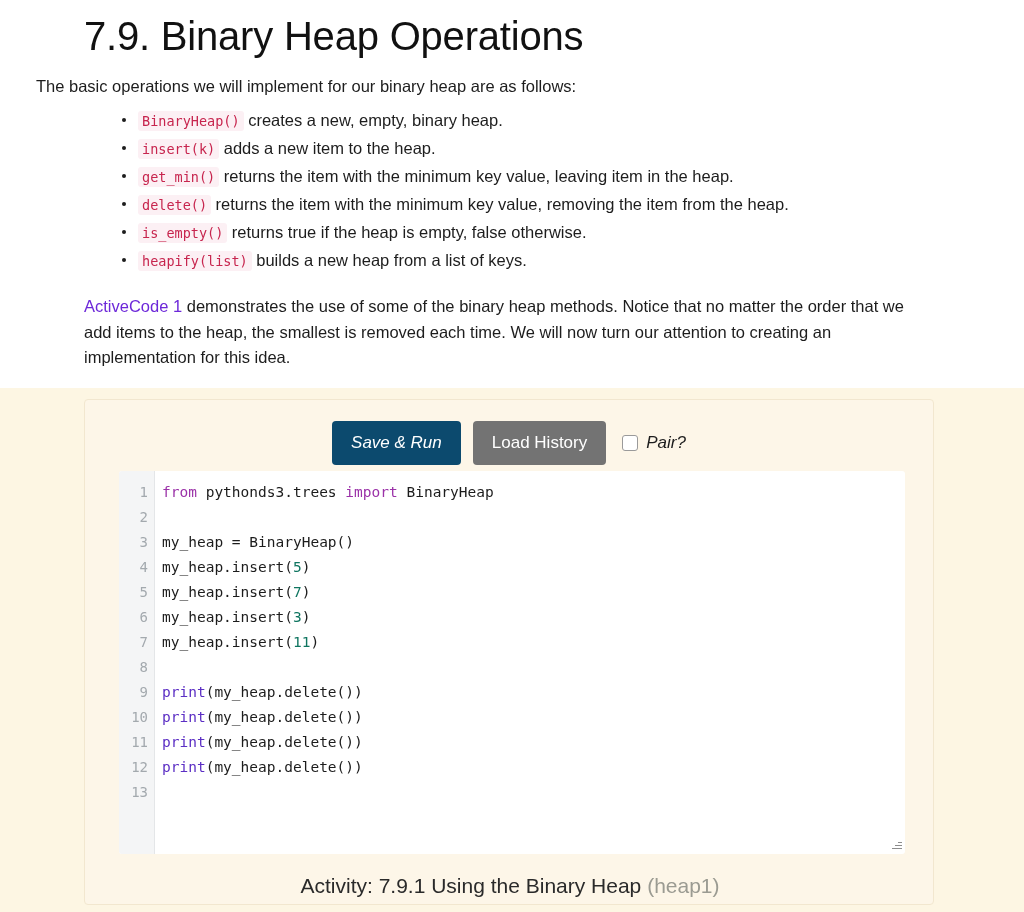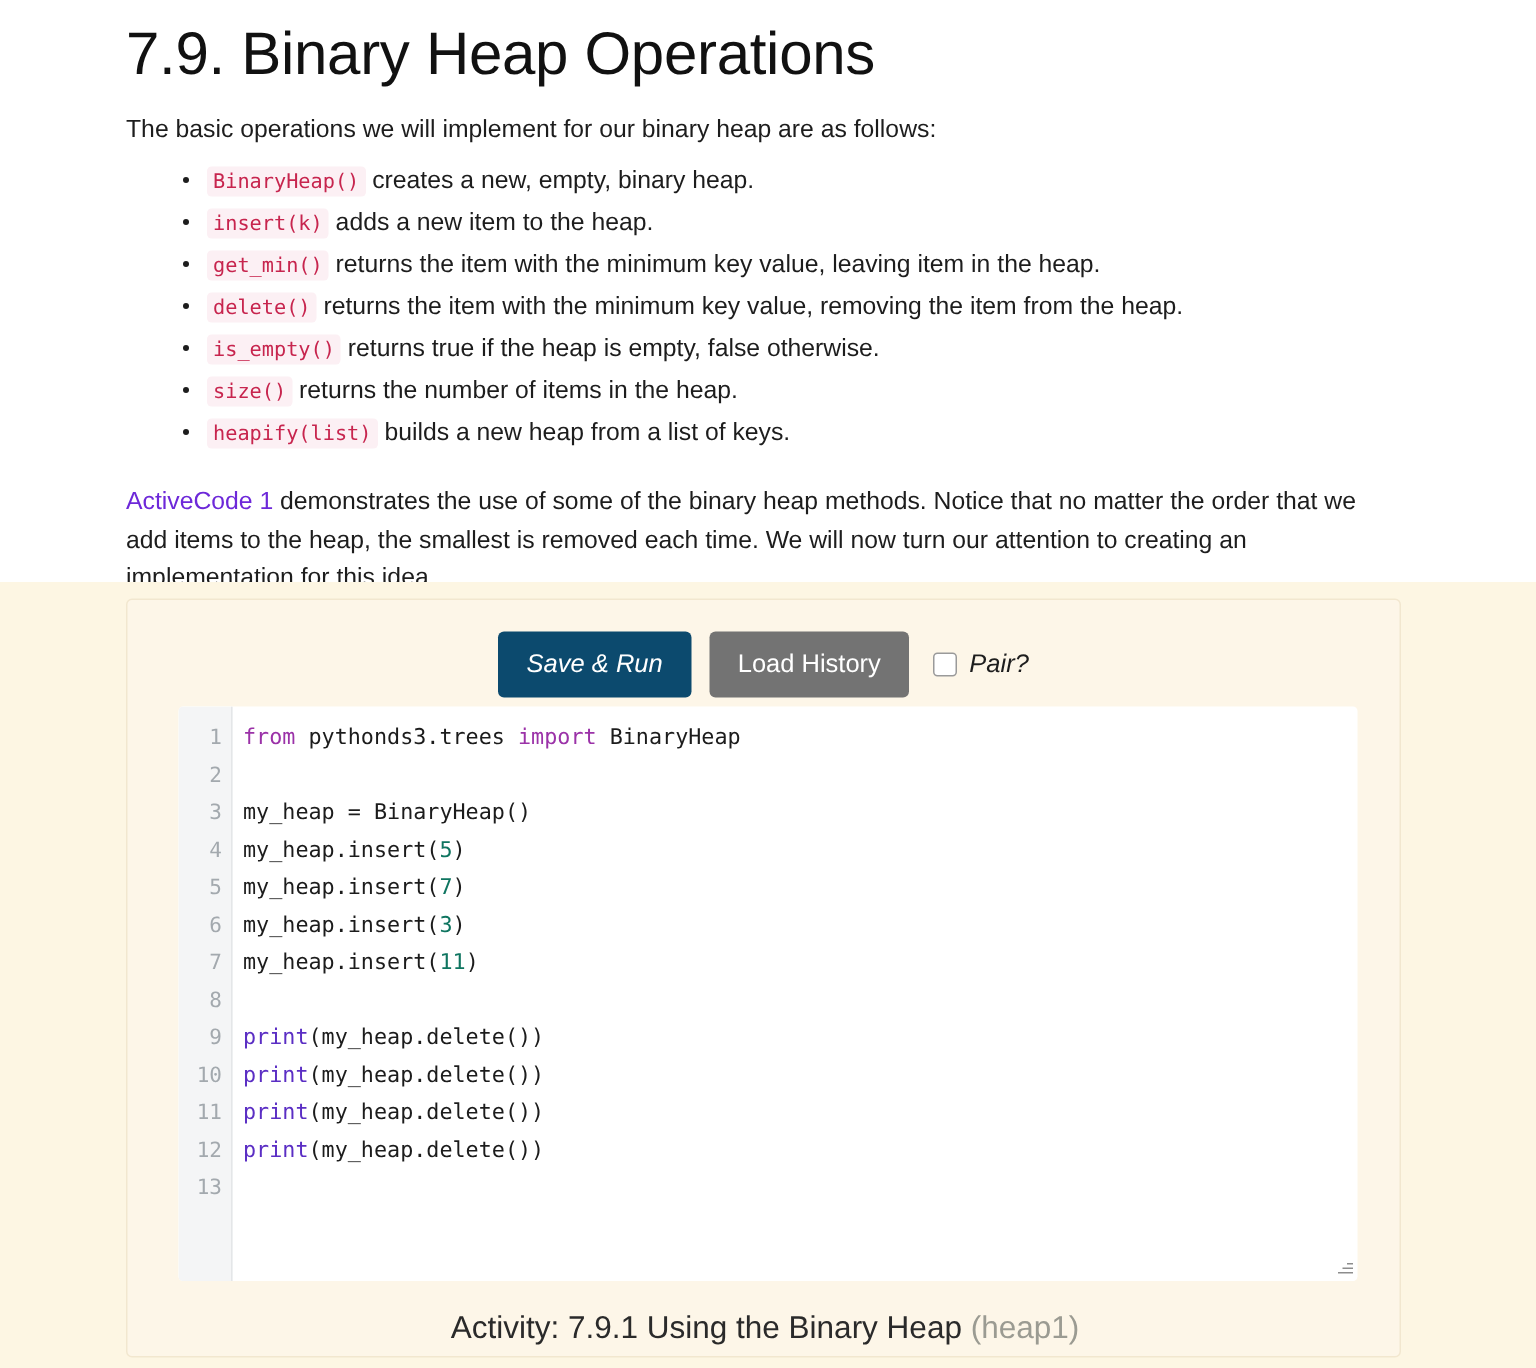--- a/index.html
+++ b/index.html
@@ -22,21 +22,21 @@
     padding: 10px 0 0 84px;
     font-size: 40px;
     font-weight: 400;
     line-height: 52px;
     letter-spacing: -0.2px;
     color: #111111;
   }
 
   .intro {
     margin: 0;
-    padding: 12px 0 0 84px;
+    padding: 12px 0 0 36px;
     font-size: 16.5px;
     line-height: 24px;
     color: #1d1d1d;
   }
 
   ul.ops {
     margin: 10px 12px 0 0;
     padding: 0 0 0 122px;
     list-style: none;
   }
@@ -213,21 +213,20 @@
   <div class="prose">
     <h1 class="page-title">7.9. Binary Heap Operations</h1>
     <p class="intro">The basic operations we will implement for our binary heap are as follows:</p>
 
     <ul class="ops" id="ops-list">
         <li><code class="inline">BinaryHeap()</code><span> creates a new, empty, binary heap.</span></li>
         <li><code class="inline">insert(k)</code><span> adds a new item to the heap.</span></li>
         <li><code class="inline">get_min()</code><span> returns the item with the minimum key value, leaving item in the heap.</span></li>
         <li><code class="inline">delete()</code><span> returns the item with the minimum key value, removing the item from the heap.</span></li>
         <li><code class="inline">is_empty()</code><span> returns true if the heap is empty, false otherwise.</span></li>
-        <li><code class="inline">size()</code><span> returns the number of items in the heap.</span></li>
         <li><code class="inline">heapify(list)</code><span> builds a new heap from a list of keys.</span></li>
       </ul>
 
     <p class="para">
       <a class="link" href="#">ActiveCode 1</a><span> demonstrates the use of some of the binary heap methods. Notice that no matter the order that we add items to the heap, the smallest is removed each time. We will now turn our attention to creating an implementation for this idea.</span>
     </p>
   </div>
 
   <div class="band">
     <div class="ac-panel">

